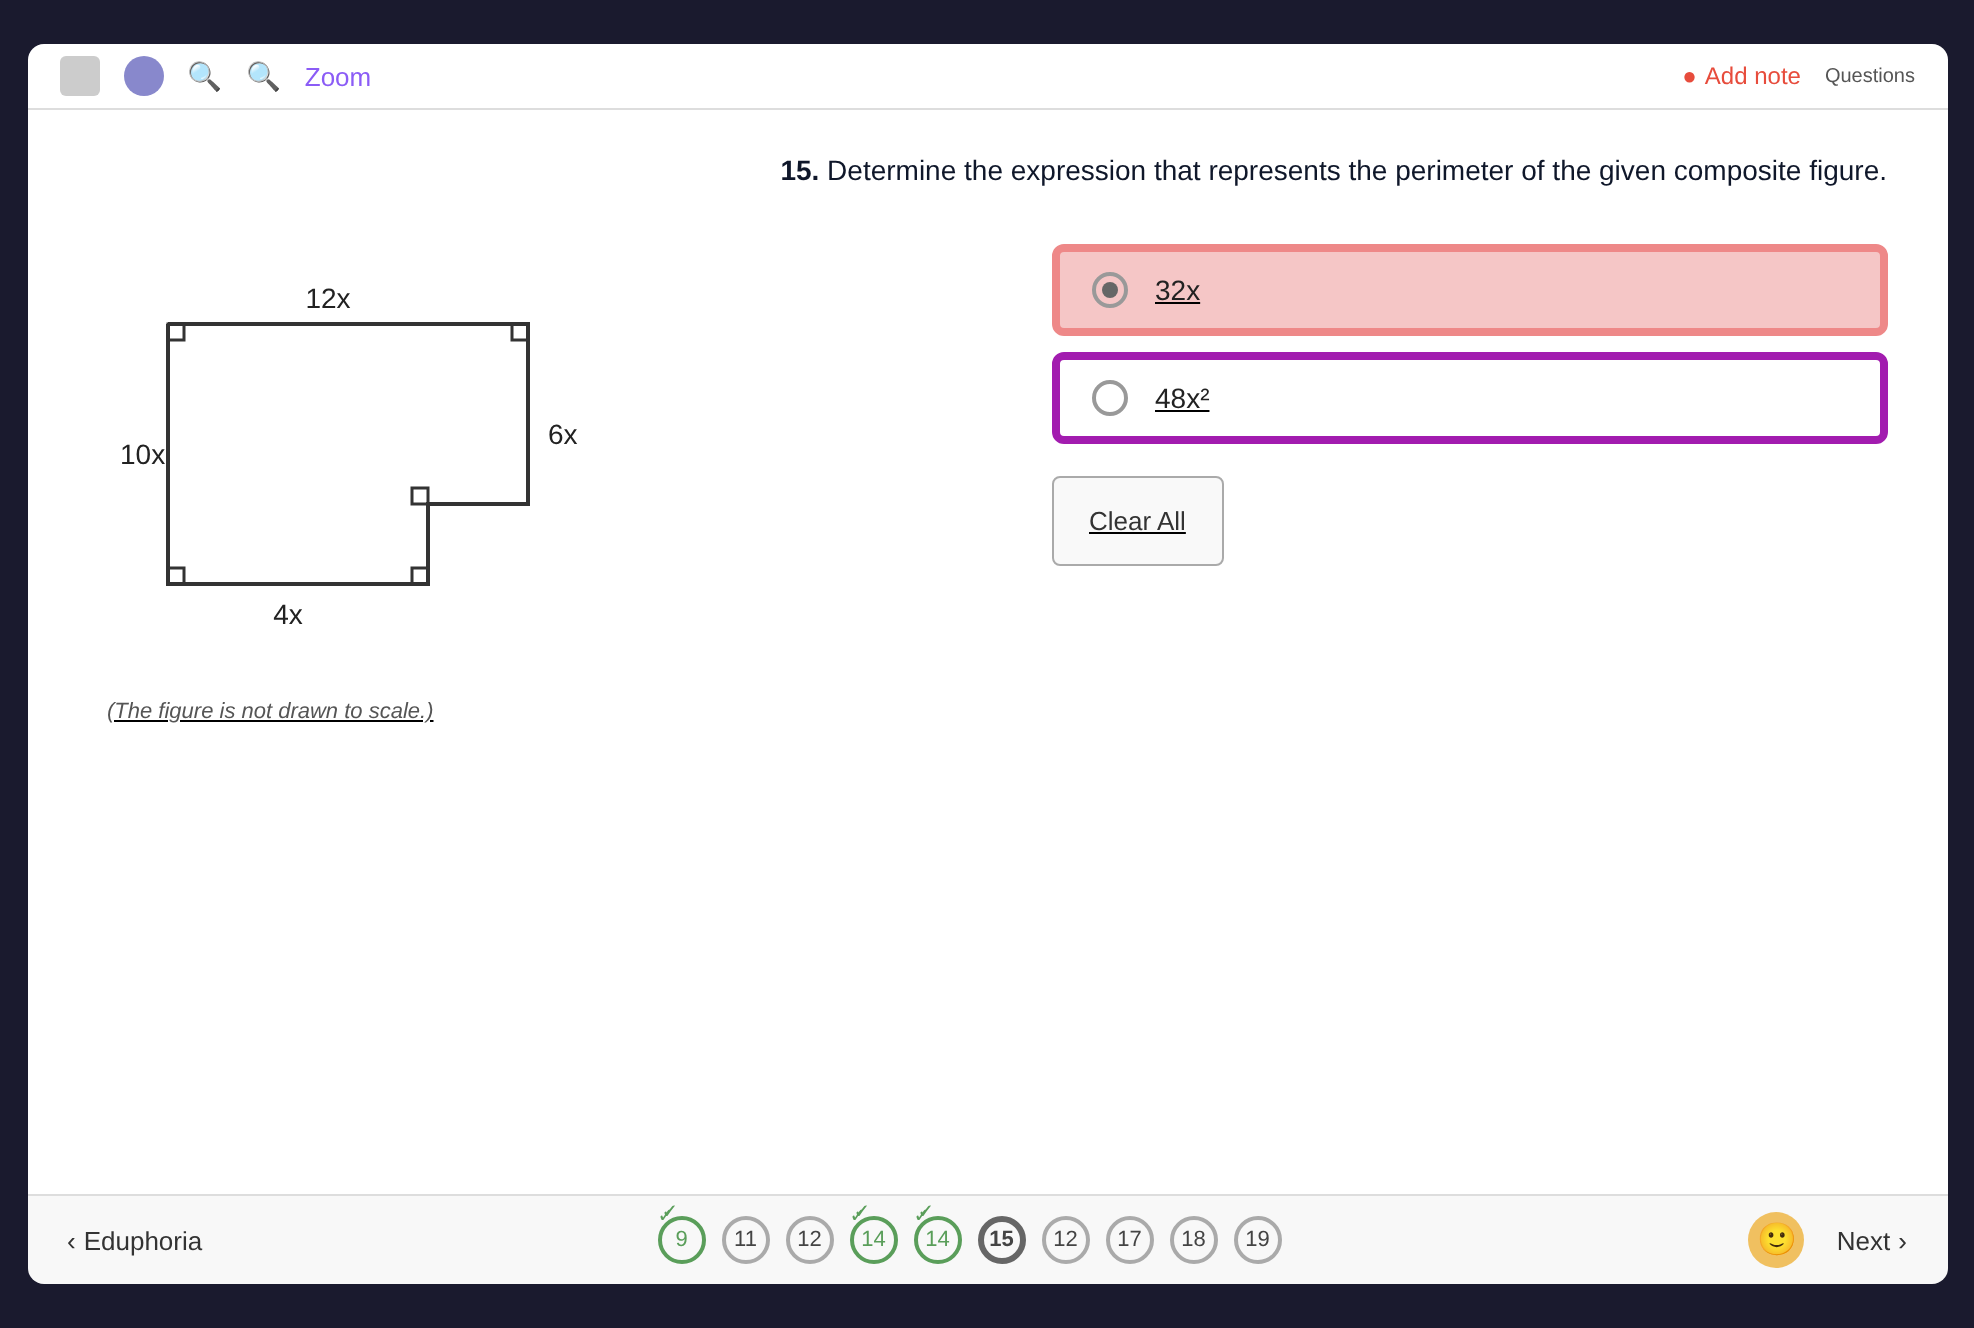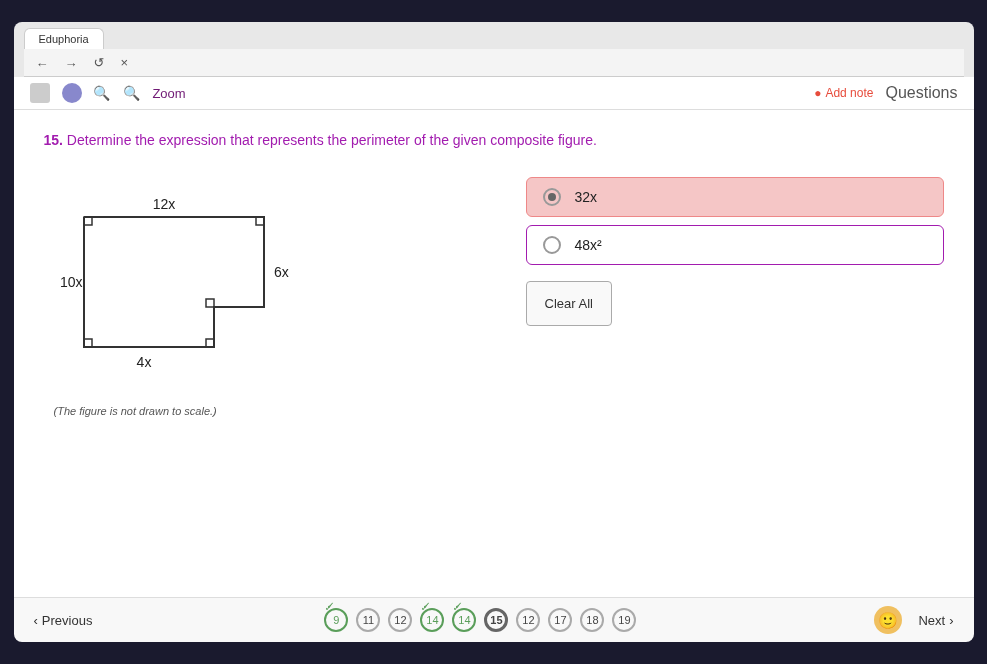--- a/index.html
+++ b/index.html
@@ -68,63 +68,65 @@
       border-bottom: 1px solid #ddd;
       gap: 12px;
     }
     .toolbar-icon {
       font-size: 14px;
       color: #555;
       cursor: pointer;
     }
     .toolbar-zoom {
       font-size: 13px;
-      color: #701a75;
+      color: #8b5cf6;
     }
     .toolbar-right {
       display: flex;
       align-items: center;
       gap: 12px;
       margin-left: auto;
     }
     .add-note-btn {
       font-size: 12px;
       color: #e74c3c;
       cursor: pointer;
       display: flex;
       align-items: center;
       gap: 4px;
     }
     .questions-btn {
-      font-size: 16px;
+      font-size: 10px;
       color: #555;
       cursor: pointer;
     }
     
     .main-content {
       background: #fff;
       flex: 1;
       display: flex;
       flex-direction: column;
       padding: 20px 30px 10px 30px;
       overflow: hidden;
     }
     .question-header {
       font-size: 14px;
-      color: #a21caf;
+      color: #0f172a;
       margin-bottom: 16px;
       line-height: 1.5;
+      text-align: right;
     }
     .question-number {
       font-weight: bold;
     }
     .question-body {
       display: flex;
       gap: 64px;
       flex: 1;
+      text-decoration: underline;
     }
     .figure-area {
       flex: 1;
       min-width: 300px;
     }
     .figure-container {
       position: relative;
       width: 280px;
       height: 220px;
       margin-top: 10px;
@@ -146,21 +148,21 @@
       display: flex;
       flex-direction: column;
       gap: 8px;
       padding-top: 10px;
     }
     .answer-option {
       display: flex;
       align-items: center;
       gap: 14px;
       padding: 10px 16px;
-      border: 1px solid #a21caf;
+      border: 4px solid #a21caf;
       border-radius: 6px;
       cursor: pointer;
       background: #fff;
     }
     .answer-option.selected {
       background: #f5c6c6;
       border-color: #e88;
     }
     .answer-radio {
       width: 18px;
@@ -261,31 +263,20 @@
       justify-content: center;
       font-size: 16px;
       margin: 0 6px;
     }
   </style>
 </head>
 <body>
 
 <div class="screen">
 
-  <div class="browser-chrome">
-    <div class="tab-bar">
-      <div class="tab">Eduphoria</div>
-    </div>
-    <div class="nav-bar">
-      <button class="nav-btn">←</button>
-      <button class="nav-btn">→</button>
-      <button class="nav-btn">↺</button>
-      <button class="nav-btn">×</button>
-    </div>
-  </div>
 
   <div class="app-toolbar">
     <div style="width:20px;height:20px;background:#ccc;border-radius:3px;"></div>
     <div style="width:20px;height:20px;background:#88c;border-radius:10px;"></div>
     <span class="toolbar-icon">🔍</span>
     <span class="toolbar-icon">🔍</span>
     <span class="toolbar-zoom">Zoom</span>
     <div class="toolbar-right">
       <div class="add-note-btn">
         <span>●</span>
@@ -344,21 +335,21 @@
         </div>
 
         <button class="clear-all-btn">Clear All</button>
       </div>
     </div>
   </div>
 
   <div class="bottom-nav">
     <button class="prev-btn">
       <span>‹</span>
-      <span>Previous</span>
+      <span>Eduphoria</span>
     </button>
 
     <div class="question-nav">
 
       <div class="q-num completed">
         <span style="font-size:10px;color:#5a9e5a;position:absolute;top:-10px;left:0;">✓</span>
         <span>9</span>
       </div>
 
       <div class="q-num">

